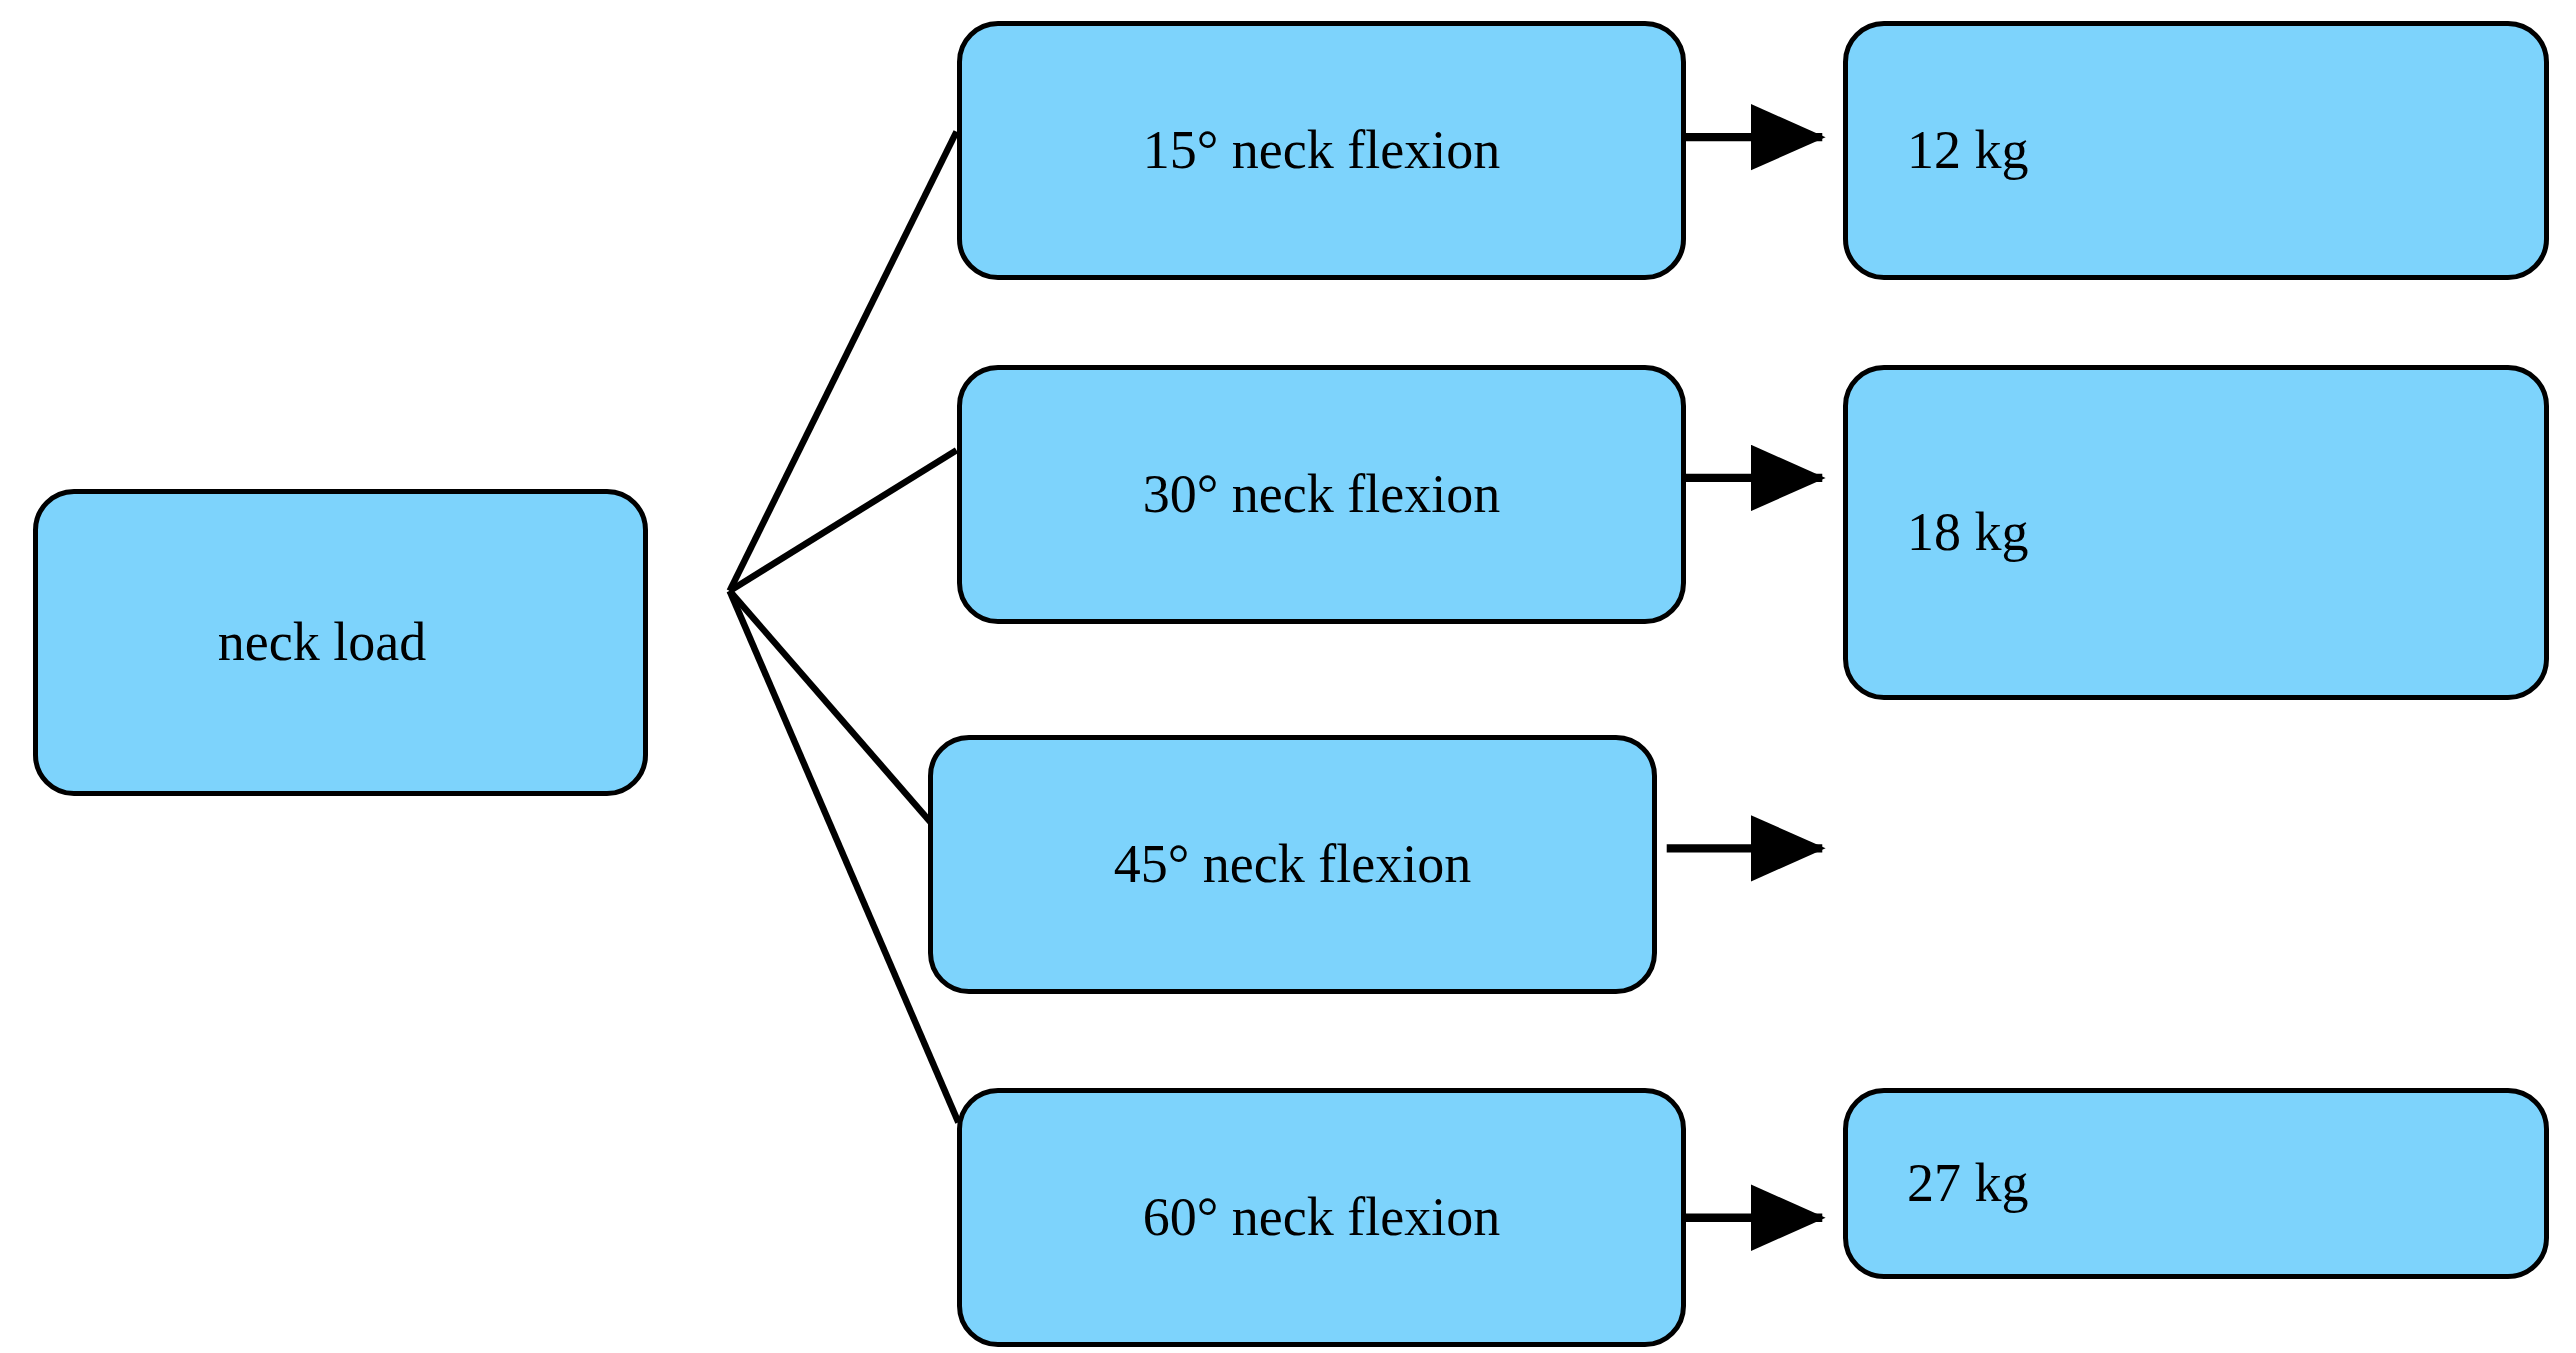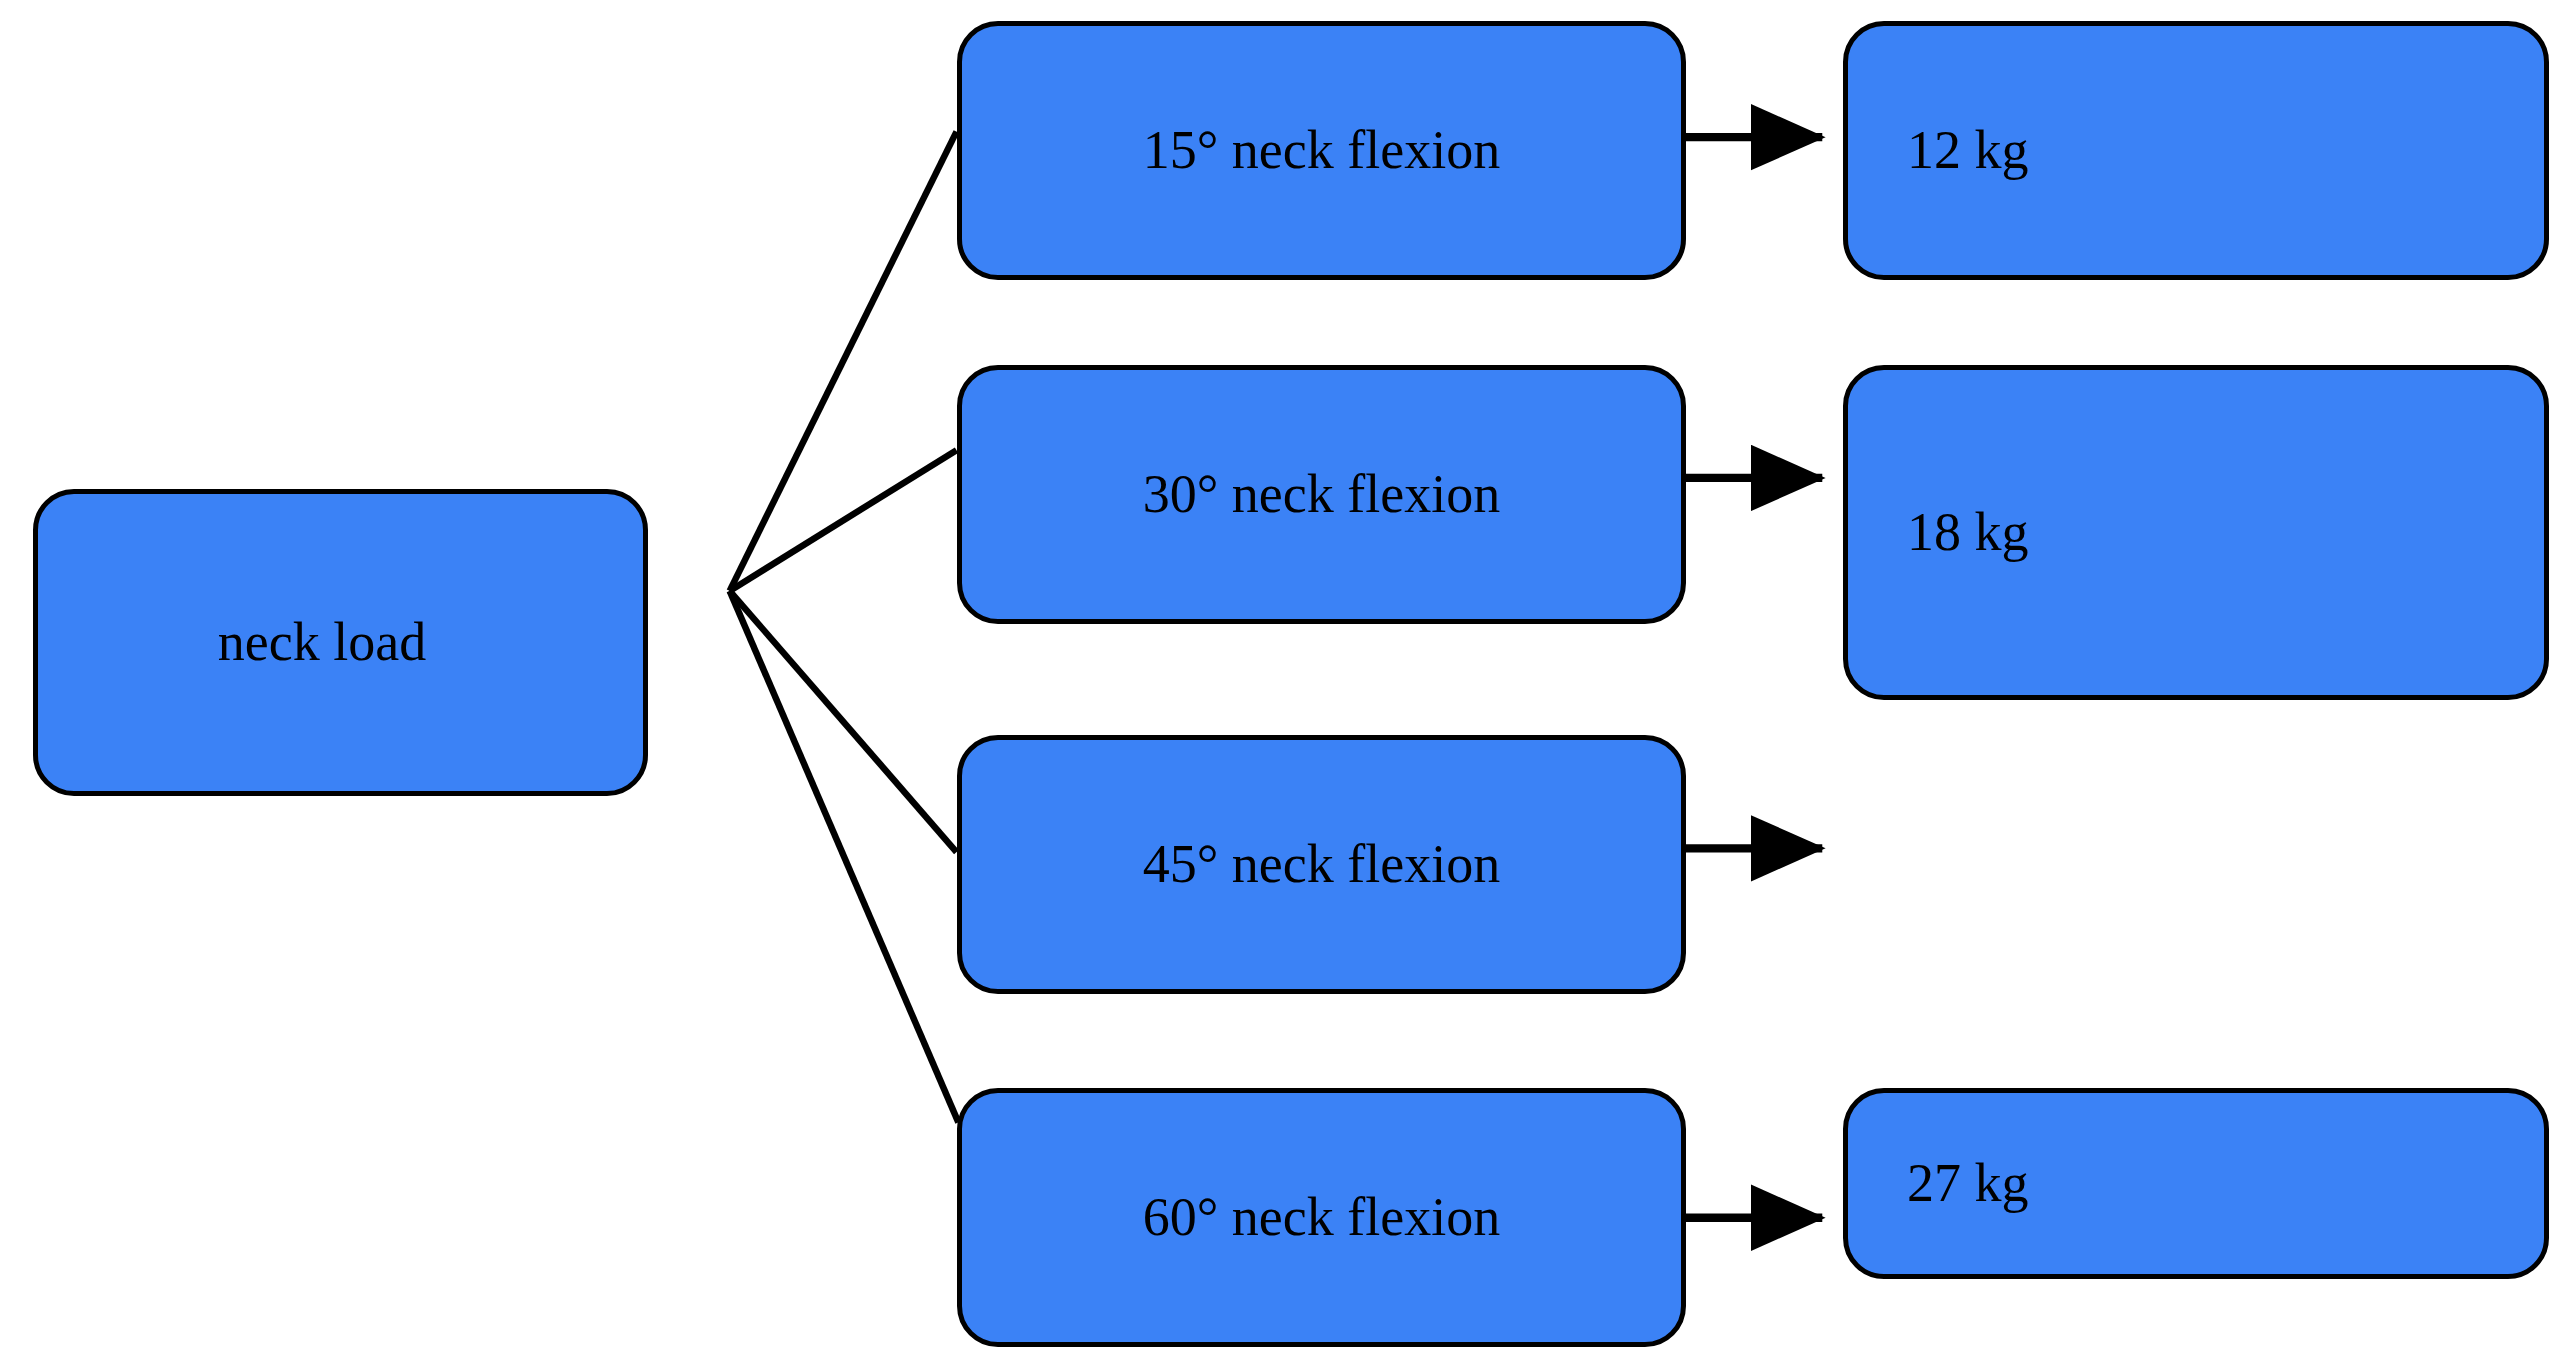--- a/index.html
+++ b/index.html
@@ -22,21 +22,21 @@
     top: 0;
     width: 2576px;
     height: 1354px;
     pointer-events: none;
   }
   .node {
     position: absolute;
     box-sizing: border-box;
     border: 5.6px solid #000000;
     border-radius: 41px;
-    background: #3b82f6;
+    background: #7dd3fc;
     display: flex;
     align-items: center;
   }
   .node-label {
     display: block;
     width: 100%;
     color: #000000;
     font-size: 54px;
     line-height: 1.1;
     white-space: nowrap;
@@ -85,21 +85,21 @@
   </div>
 
   <div class="node center" style="left:957px; top:21px; width:729px; height:259px;">
     <span class="node-label">15° neck flexion</span>
   </div>
 
   <div class="node center" style="left:957px; top:365px; width:729px; height:259px;">
     <span class="node-label">30° neck flexion</span>
   </div>
 
-  <div class="node center" style="left:957px; top:735px; width:729px; height:259px;">
+  <div class="node center" style="left:928px; top:735px; width:729px; height:259px;">
     <span class="node-label">45° neck flexion</span>
   </div>
 
   <div class="node center" style="left:957px; top:1088px; width:729px; height:259px;">
     <span class="node-label">60° neck flexion</span>
   </div>
 
   <div class="node leftish" style="left:1843px; top:21px; width:706px; height:259px;">
     <span class="node-label">12 kg</span>
   </div>

